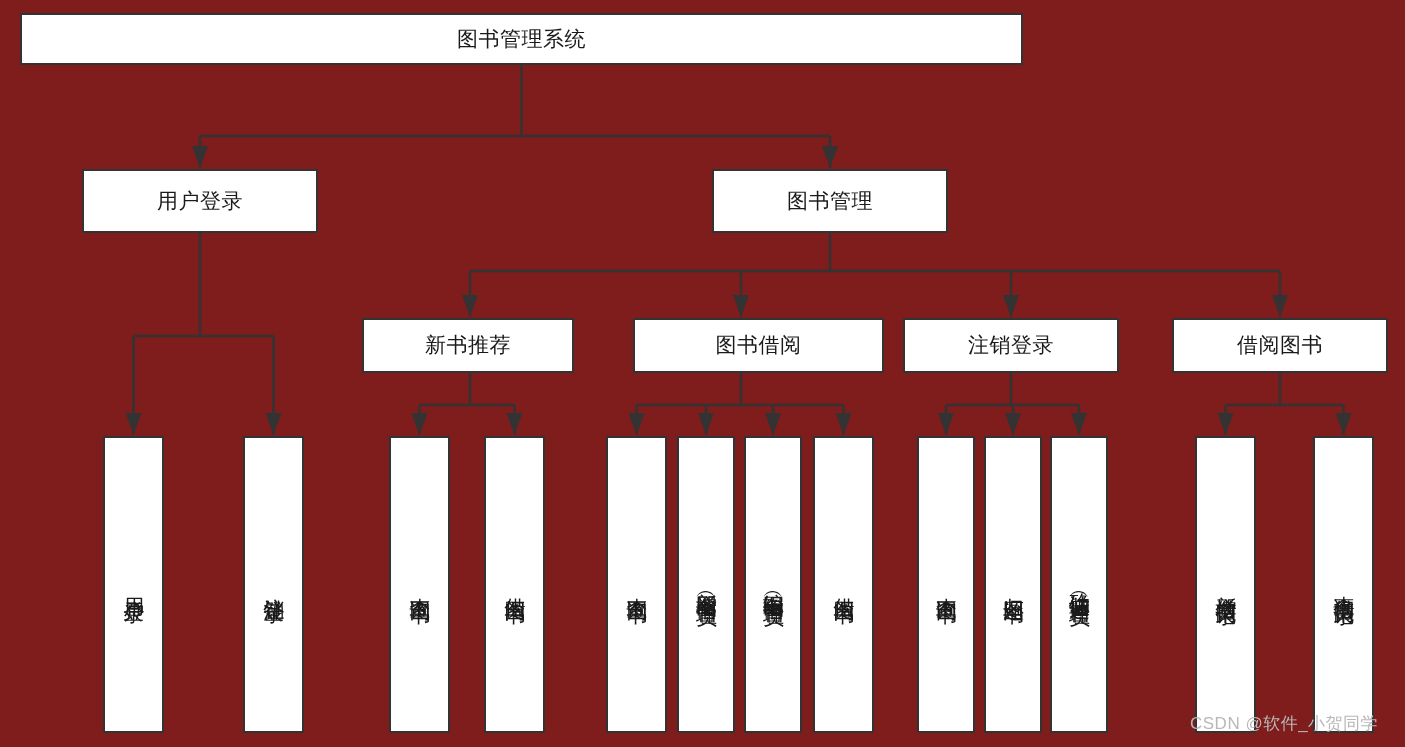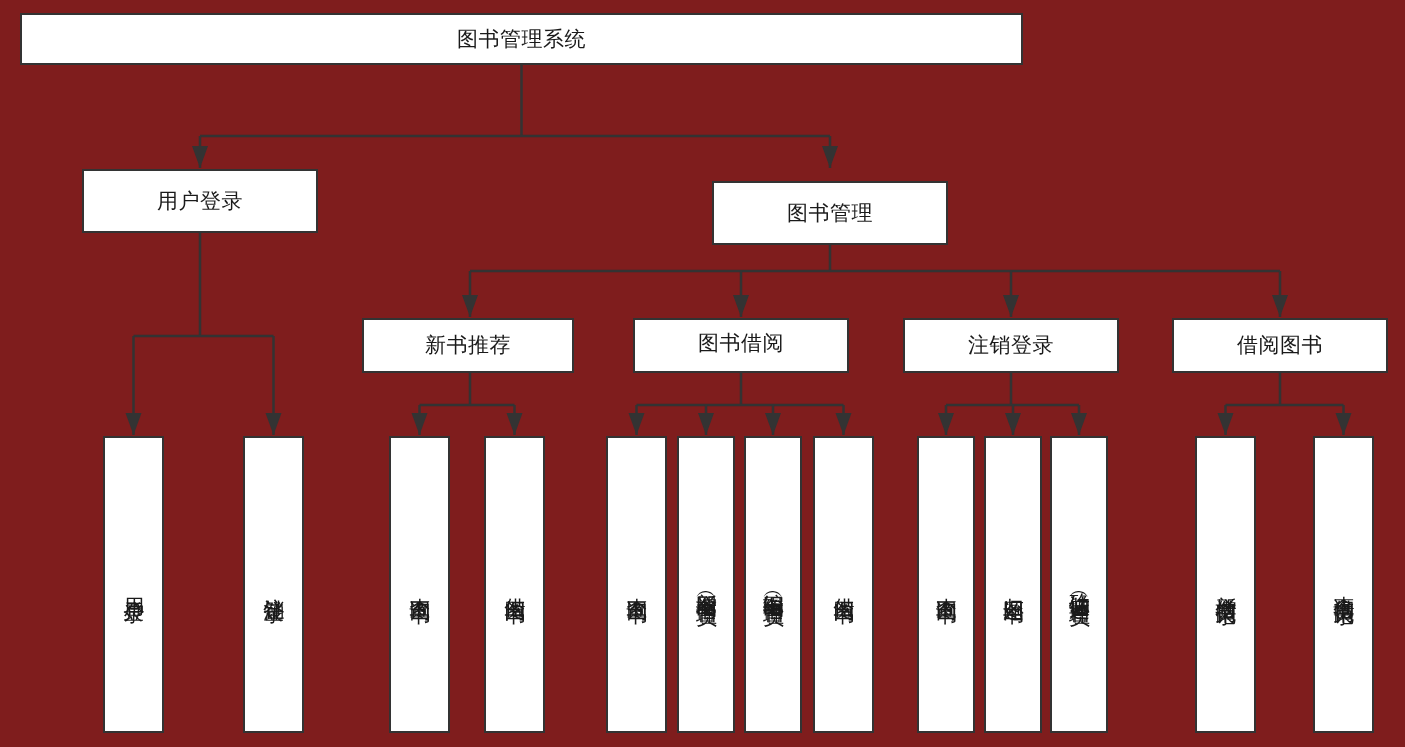--- a/index.html
+++ b/index.html
@@ -123,27 +123,27 @@
       <line x1="1343.5" y1="405" x2="1343.5" y2="435" stroke="#333333" stroke-width="2.5"></line>
       <polygon points="1335.5,413 1351.5,413 1343.5,435" fill="#333333"></polygon>
     </svg>
   <div id="nodes-layer">
       <div class="node horizontal" style="left: 20px; top: 13px; width: 1003px; height: 52px; border-color: rgb(51, 51, 51); background: rgb(255, 255, 255);">
         <span class="node-label">图书管理系统</span>
       </div>
       <div class="node horizontal" style="left: 82px; top: 169px; width: 236px; height: 64px; border-color: rgb(51, 51, 51); background: rgb(255, 255, 255);">
         <span class="node-label">用户登录</span>
       </div>
-      <div class="node horizontal" style="left: 712px; top: 169px; width: 236px; height: 64px; border-color: rgb(51, 51, 51); background: rgb(255, 255, 255); margin-top: 12px;">
+      <div class="node horizontal" style="left: 712px; top: 169px; width: 236px; height: 64px; border-color: rgb(51, 51, 51); background: rgb(255, 255, 255);">
         <span class="node-label">图书管理</span>
       </div>
       <div class="node horizontal" style="left: 362px; top: 318px; width: 212px; height: 55px; border-color: rgb(51, 51, 51); background: rgb(255, 255, 255);">
         <span class="node-label">新书推荐</span>
       </div>
-      <div class="node horizontal" style="left: 633px; top: 318px; width: 216px; height: 55px; border-color: rgb(51, 51, 51); background: rgb(255, 255, 255); font-family: Liberation Mono, monospace;">
+      <div class="node horizontal" style="left: 633px; top: 318px; width: 251px; height: 55px; border-color: rgb(51, 51, 51); background: rgb(255, 255, 255);">
         <span class="node-label">图书借阅</span>
       </div>
       <div class="node horizontal" style="left: 903px; top: 318px; width: 216px; height: 55px; border-color: rgb(51, 51, 51); background: rgb(255, 255, 255);">
         <span class="node-label">注销登录</span>
       </div>
       <div class="node horizontal" style="left: 1172px; top: 318px; width: 216px; height: 55px; border-color: rgb(51, 51, 51); background: rgb(255, 255, 255);">
         <span class="node-label">借阅图书</span>
       </div>
       <div class="node vertical" style="left: 103px; top: 436px; width: 61px; height: 297px; border-color: rgb(51, 51, 51); background: rgb(255, 255, 255);">
         <span class="node-label">用户登录</span>
@@ -178,13 +178,14 @@
       <div class="node vertical" style="left: 1050px; top: 436px; width: 58px; height: 297px; border-color: rgb(51, 51, 51); background: rgb(255, 255, 255);">
         <span class="node-label">确认归还（管理员）</span>
       </div>
       <div class="node vertical" style="left: 1195px; top: 436px; width: 61px; height: 297px; border-color: rgb(51, 51, 51); background: rgb(255, 255, 255);">
         <span class="node-label">新增借阅记录</span>
       </div>
       <div class="node vertical" style="left: 1313px; top: 436px; width: 61px; height: 297px; border-color: rgb(51, 51, 51); background: rgb(255, 255, 255);">
         <span class="node-label">查询借阅记录</span>
       </div>
     </div>
+  <div class="watermark" style="left: 1190px; top: 712px; color: rgb(184, 184, 184);">CSDN @软件_小贺同学</div>
 </div>
 
 </body></html>

